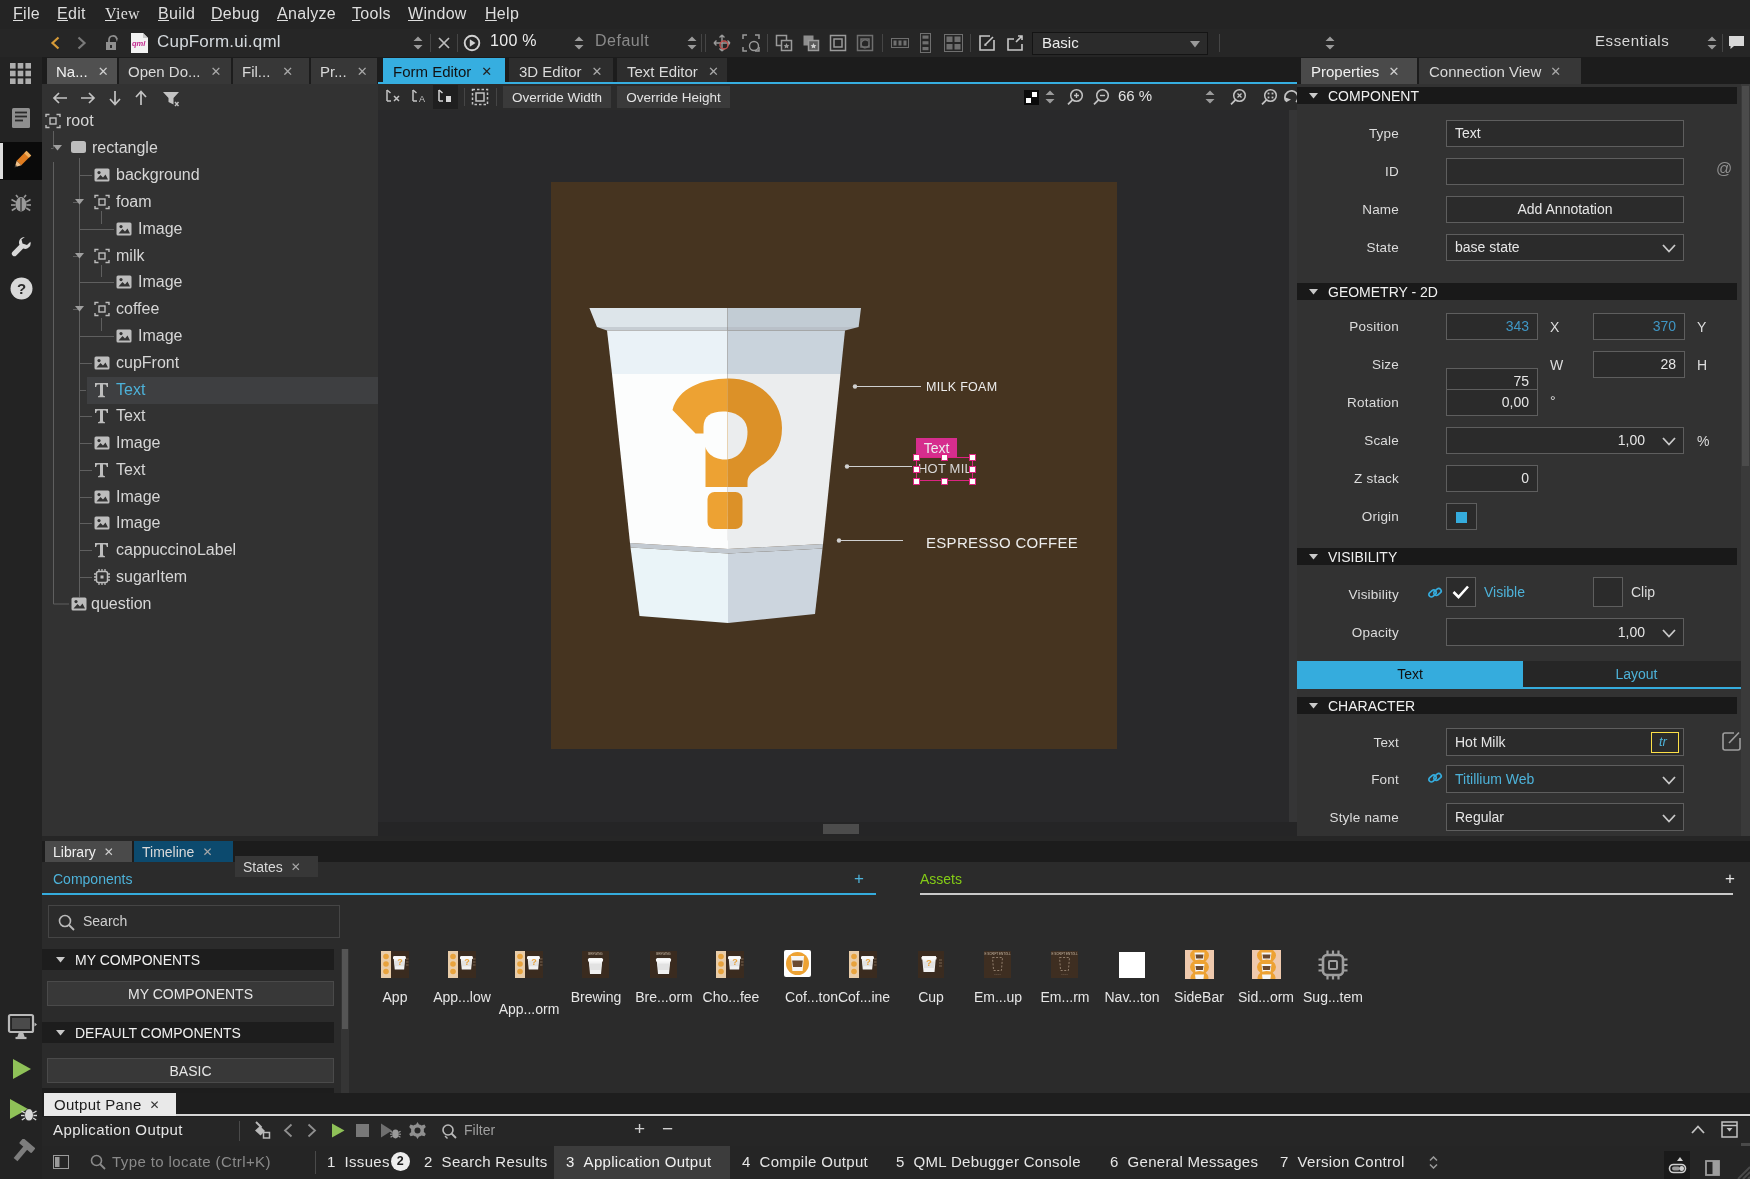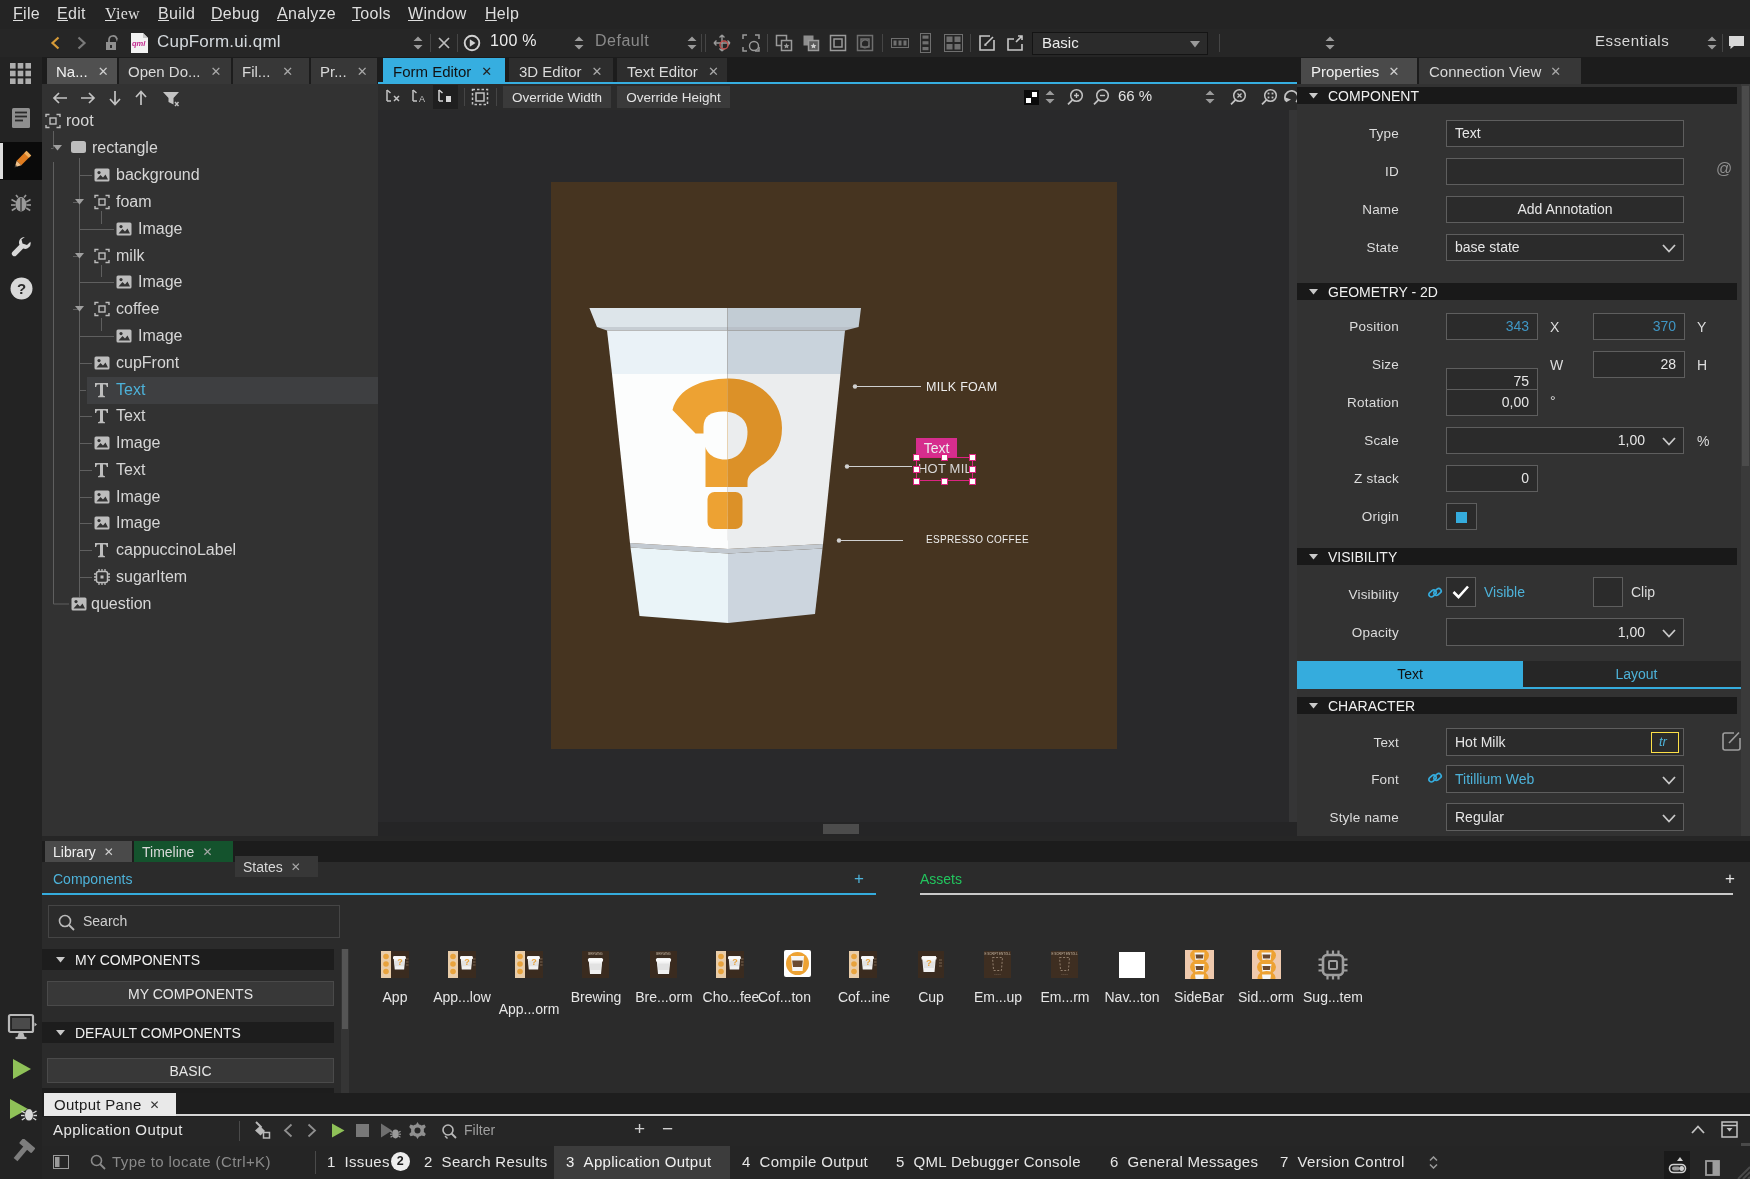--- a/index.html
+++ b/index.html
@@ -493,21 +493,21 @@
         <g stroke="#cfcfcf" stroke-width="1">
           <path d="M303 204.5 H370"></path>
           <path d="M295 284.5 H361"></path>
           <path d="M287 358.5 H352"></path>
           <circle cx="304" cy="204.5" r="2.2" fill="#cfcfcf" stroke="none"></circle>
           <circle cx="296" cy="284.5" r="2.2" fill="#cfcfcf" stroke="none"></circle>
           <circle cx="288" cy="358.5" r="2.2" fill="#cfcfcf" stroke="none"></circle>
         </g>
       </svg>
       <span class="abs" style="left:375px;top:198px;font-size:12.5px;letter-spacing:0.3px;color:#ededed;">MILK FOAM</span>
-      <span class="abs" style="left:358px;top:352px;font-size:10px;letter-spacing:0.3px;color:#ededed;padding-left:17px;">ESPRESSO COFFEE</span>
+      <span class="abs" style="left:358px;top:352px;font-size:15px;letter-spacing:0.3px;color:#ededed;padding-left:17px;">ESPRESSO COFFEE</span>
 
       <div class="abs row" style="left:365px;top:256px;width:41px;height:20px;background:#d62d8d;">
           <span style="margin:0 auto;font-size:14px;color:#ececec;">Text</span>
         </div>
       <div class="abs" style="left:365px;top:275px;width:57px;height:24px;border:1px solid #dd2481;overflow:hidden;">
         <span class="abs" style="left:1px;top:3px;font-size:13px;letter-spacing:0.2px;color:#d8d8d8;white-space:nowrap;">HOT MILK</span>
       </div>
 
       <div class="abs sh" style="left:362px;top:272px;"></div>
       <div class="abs sh" style="left:390px;top:272px;"></div>
@@ -676,34 +676,34 @@
     <div class="abs" style="left:445px;top:2px;width:7px;height:380px;background:#4b4b4b;"></div>
   </div>
 
   <div class="abs" id="library" style="left:42px;top:841px;width:1708px;height:252px;background:#2b2b2b;">
 
     <div class="abs" style="left:0;top:0;width:1708px;height:21px;background:#1c1c1c;font-size:14px;">
       <div class="abs row" style="left:3px;top:0;width:87px;height:21px;background:#4a4a4a;color:#f0f0f0;">
           <span style="margin-left:8px;">Library</span>
           <span style="margin-left:8px;color:#cfcfcf;font-size:12px;">✕</span>
         </div>
-      <div class="abs row" style="left:92px;top:0;width:99px;height:21px;background:#14532d;color:#d9d9d9;">
+      <div class="abs row" style="left:92px;top:0;width:99px;height:21px;background:#0c4a6e;color:#d9d9d9;">
           <span style="margin-left:8px;">Timeline</span>
           <span style="margin-left:8px;color:#a9a9a9;font-size:12px;">✕</span>
         </div>
       <div class="abs row" style="left:193px;top:0;width:83px;height:21px;background:#373737;color:#d9d9d9;margin-top:15px;">
           <span style="margin-left:8px;">States</span>
           <span style="margin-left:8px;color:#a9a9a9;font-size:12px;">✕</span>
         </div>
     </div>
 
     <span class="abs" style="left:11px;top:30px;font-size:14px;color:#4db2d9;">Components</span>
     <span class="abs" style="left:812px;top:28px;font-size:17px;color:#4db2d9;">+</span>
     <div class="abs" style="left:0;top:52px;width:834px;height:2px;background:#35acdd;"></div>
-    <span class="abs" style="left:878px;top:30px;font-size:14px;color:#22c55e;">Assets</span>
+    <span class="abs" style="left:878px;top:30px;font-size:14px;color:#84cc16;">Assets</span>
     <span class="abs" style="left:1683px;top:28px;font-size:17px;color:#e6e6e6;">+</span>
     <div class="abs" style="left:878px;top:52px;width:813px;height:2px;background:#c9c9c9;"></div>
 
     <div class="abs" style="left:6px;top:64px;width:292px;height:33px;background:#2b2b2b;border:1px solid #454545;">
       <svg class="abs" style="left:9px;top:8px" width="17" height="17" viewBox="0 0 17 17">
           <circle cx="7" cy="7" r="5.5" fill="none" stroke="#b9b9b9" stroke-width="1.6"></circle>
           <path d="M11 11 L16 16" stroke="#b9b9b9" stroke-width="1.8"></path>
         </svg>
       <span class="abs" style="left:34px;top:7px;font-size:14px;color:#cfcfcf;">Search</span>
     </div>
@@ -835,21 +835,21 @@
           <use href="#icbrew"></use>
         </svg>
         <span class="abs" style="left:582px;top:148px;width:80px;text-align:center;">Bre...orm</span>
       <svg class="abs" style="left:674px;top:110px" width="28" height="27">
           <use href="#icapp"></use>
         </svg>
         <span class="abs" style="left:649px;top:148px;width:80px;text-align:center;">Cho...fee</span>
       <svg class="abs" style="left:742px;top:109px" width="27" height="27">
           <use href="#iccofbtn"></use>
         </svg>
-        <span class="abs" style="left:716px;top:148px;width:80px;text-align:left;">Cof...ton</span>
+        <span class="abs" style="left:716px;top:148px;width:80px;text-align:right;">Cof...ton</span>
       <svg class="abs" style="left:807px;top:110px" width="28" height="27">
           <use href="#icapp"></use>
         </svg>
         <span class="abs" style="left:782px;top:148px;width:80px;text-align:center;">Cof...ine</span>
       <svg class="abs" style="left:876px;top:110px" width="26" height="27">
           <use href="#iccup"></use>
         </svg>
         <span class="abs" style="left:849px;top:148px;width:80px;text-align:center;">Cup</span>
       <svg class="abs" style="left:942px;top:110px" width="27" height="27">
           <use href="#icemp"></use>

